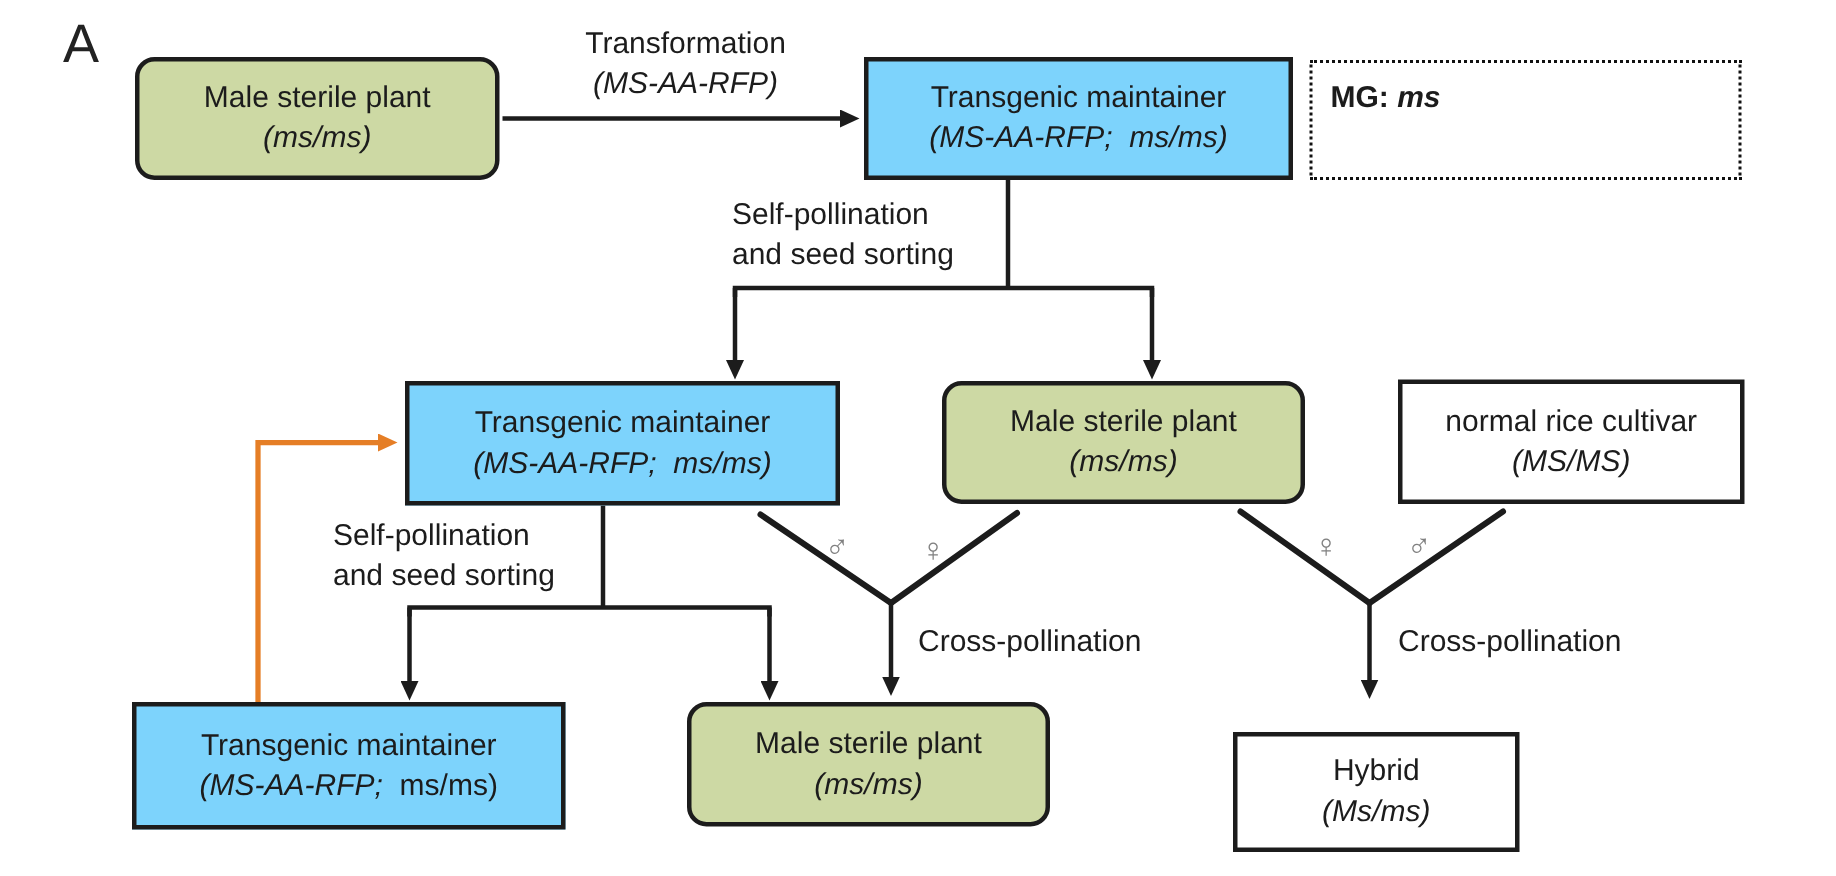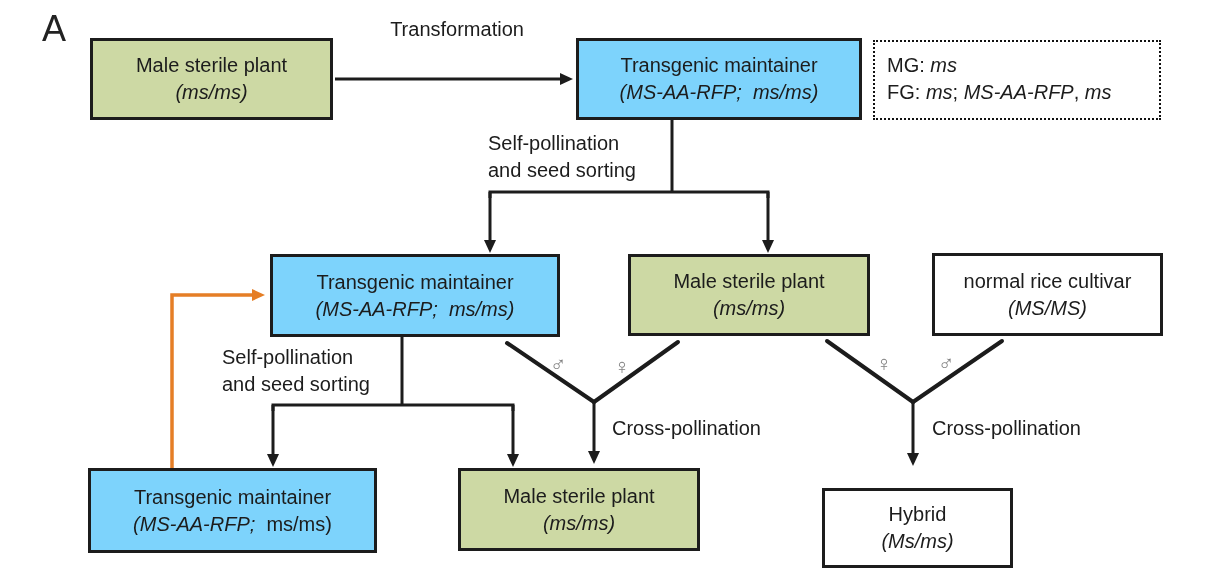--- a/index.html
+++ b/index.html
@@ -2,28 +2,28 @@
 <html><head>
 <meta charset="utf-8">
 <style>
   html,body{margin:0;padding:0;background:#ffffff;}
   #figure{position:relative;width:1224px;height:584px;background:#ffffff;
           font-family:"Liberation Sans",sans-serif;color:#1c1c1c;overflow:hidden;}
   #connectors{position:absolute;left:0;top:0;width:1224px;height:584px;}
   .box{position:absolute;display:flex;flex-direction:column;justify-content:center;align-items:center;
        border:3px solid #1c1c1c;box-sizing:border-box;text-align:center;
        font-size:20px;line-height:27px;}
-  .green{background:#cdd9a4;}
+  .green{background:#cdd9a4;border-radius:13px;}
   .orange{background:#7dd3fc;}
   .white{background:#ffffff;}
   .it{font-style:italic;}
   .lbl{position:absolute;font-size:20px;line-height:27px;white-space:nowrap;}
   .center{text-align:center;}
   .legend{position:absolute;border:2px dotted #111111;box-sizing:border-box;
-          font-size:20px;line-height:27px;padding:10px 10px 10px 12px;white-space:nowrap;}
+          font-size:20px;line-height:27px;padding:10px 10px 10px 12px;white-space:nowrap;font-weight:bold;}
   .sym{position:absolute;font-size:22px;color:#808080;width:30px;text-align:center;}
   .panel-label{position:absolute;left:42px;top:8px;font-size:36px;color:#222;}
 </style>
 </head>
 <body>
 
 <div id="figure">
 
   <svg id="connectors" width="1224" height="584" viewBox="0 0 1224 584" xmlns="http://www.w3.org/2000/svg">
     <defs>
@@ -68,30 +68,30 @@
 
   <div class="panel-label">A</div>
 
   <div class="box green" style="left:90px;top:38px;width:243px;height:82px;">
     <div>Male sterile plant</div>
     <div class="it">(ms/ms)</div>
   </div>
 
   <div class="lbl center" style="left:357px;top:16px;width:200px;">
     <div>Transformation</div>
+    <div class="it">(MS-AA-RFP)</div>
   </div>
 
   <div class="box orange" style="left:576px;top:38px;width:286px;height:82px;">
     <div>Transgenic maintainer</div>
     <div class="it">(MS-AA-RFP;&nbsp; ms/ms)</div>
   </div>
 
   <div class="legend" style="left:873px;top:40px;width:288px;height:80px;">
     <div><span>MG: </span><span class="it">ms</span></div>
-    <div><span>FG: </span><span class="it">ms</span><span>; </span><span class="it">MS-AA-RFP</span><span>, </span><span class="it">ms</span></div>
   </div>
 
   <div class="lbl" style="left:488px;top:130px;">
     <div>Self-pollination</div>
     <div>and seed sorting</div>
   </div>
 
   <div class="box orange" style="left:270px;top:254px;width:290px;height:83px;">
     <div>Transgenic maintainer</div>
     <div class="it">(MS-AA-RFP;&nbsp; ms/ms)</div>

